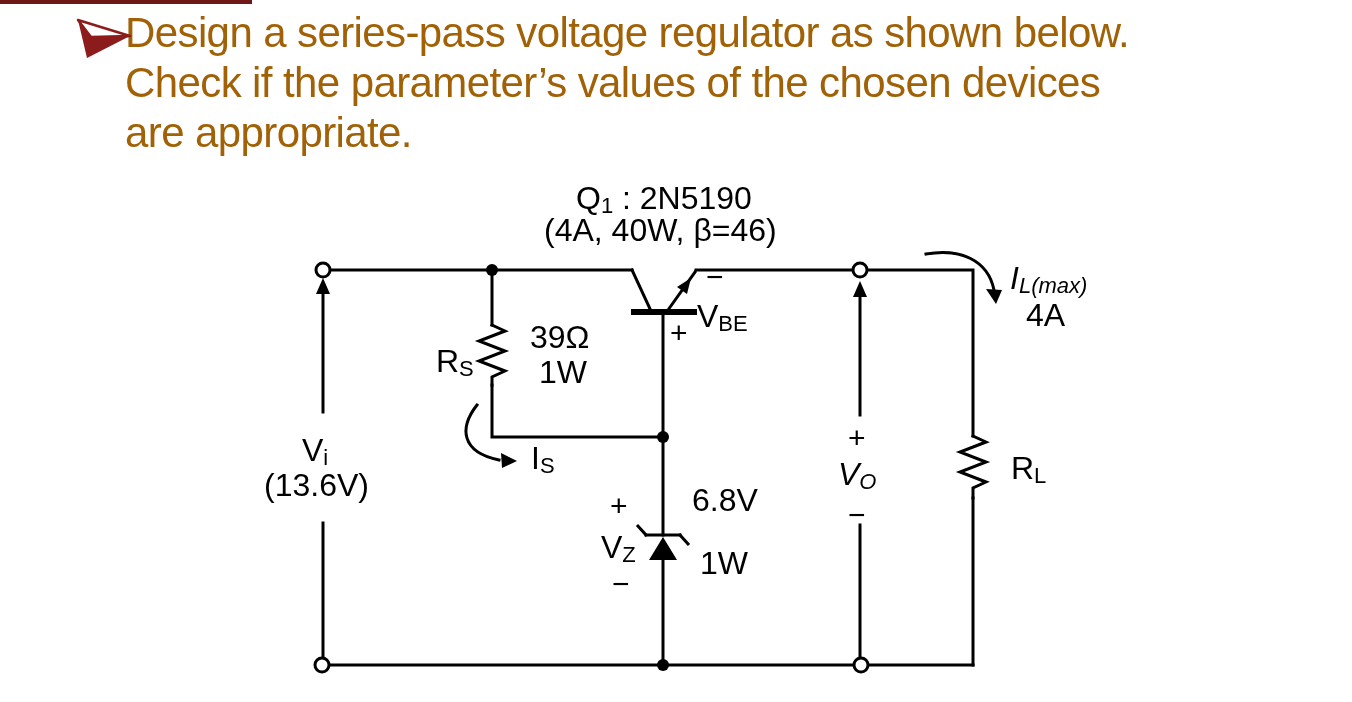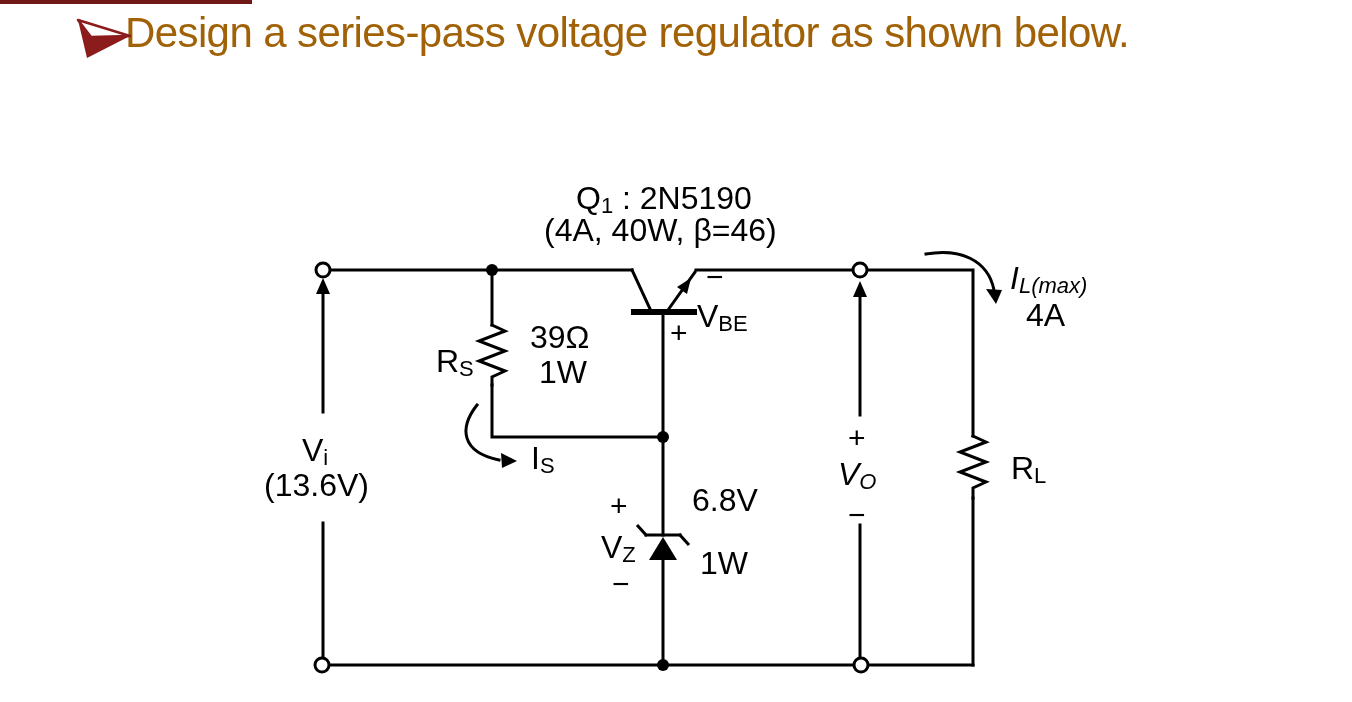--- a/index.html
+++ b/index.html
@@ -26,20 +26,22 @@
 
 <div class="title-block">
   <span class="bullet">
     <svg viewBox="0 0 56 42" width="56" height="42">
       <polygon points="2,2 54,18 11,40" fill="#8c1c1c"></polygon>
       <polygon points="2,2 54,18 15,19" fill="#ffffff" stroke="#8c1c1c" stroke-width="2.5" stroke-linejoin="round"></polygon>
     </svg>
   </span>
   <div class="title-lines">
     <div>Design a series-pass voltage regulator as shown below.</div>
+    <div>Check if the parameter’s values of the chosen devices</div>
+    <div>are appropriate.</div>
   </div>
 </div>
 
 <svg class="circuit-svg" viewBox="0 0 1352 702">
   <g stroke="#000000" stroke-width="3" fill="none" stroke-linecap="square">
 
     <path d="M330,270 H632"></path>
     <path d="M696,270 H973 V436"></path>
 
     <path d="M632,270 L651,311"></path>

